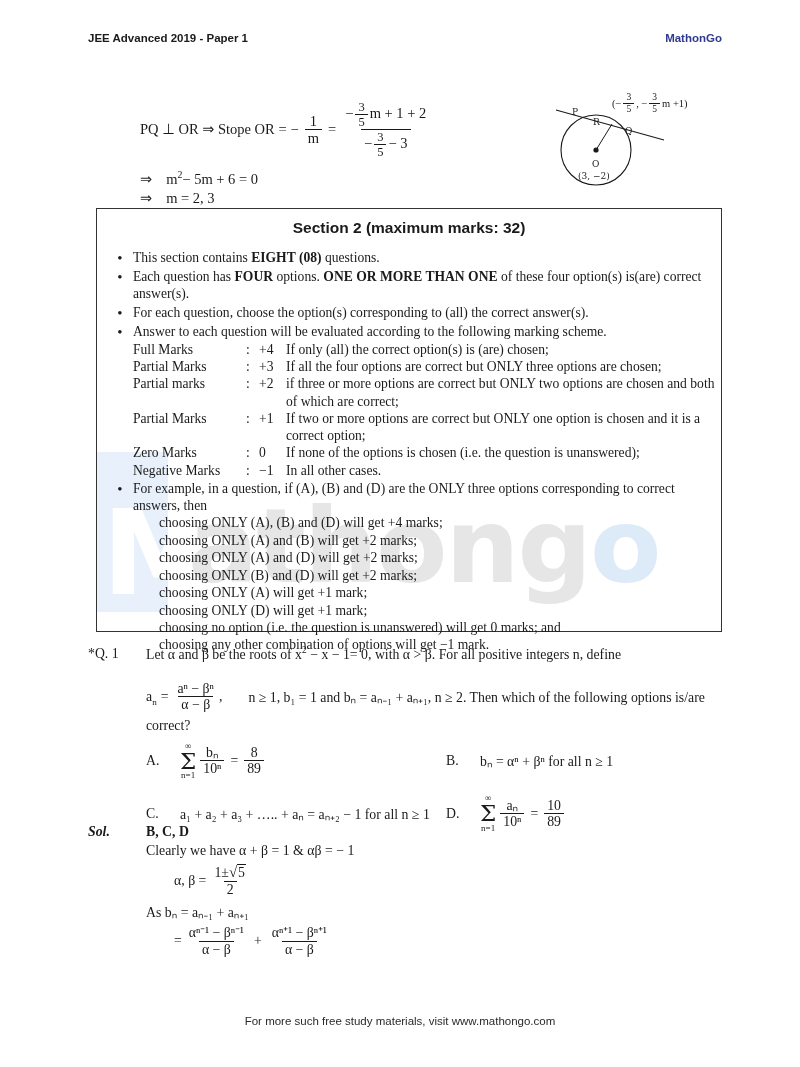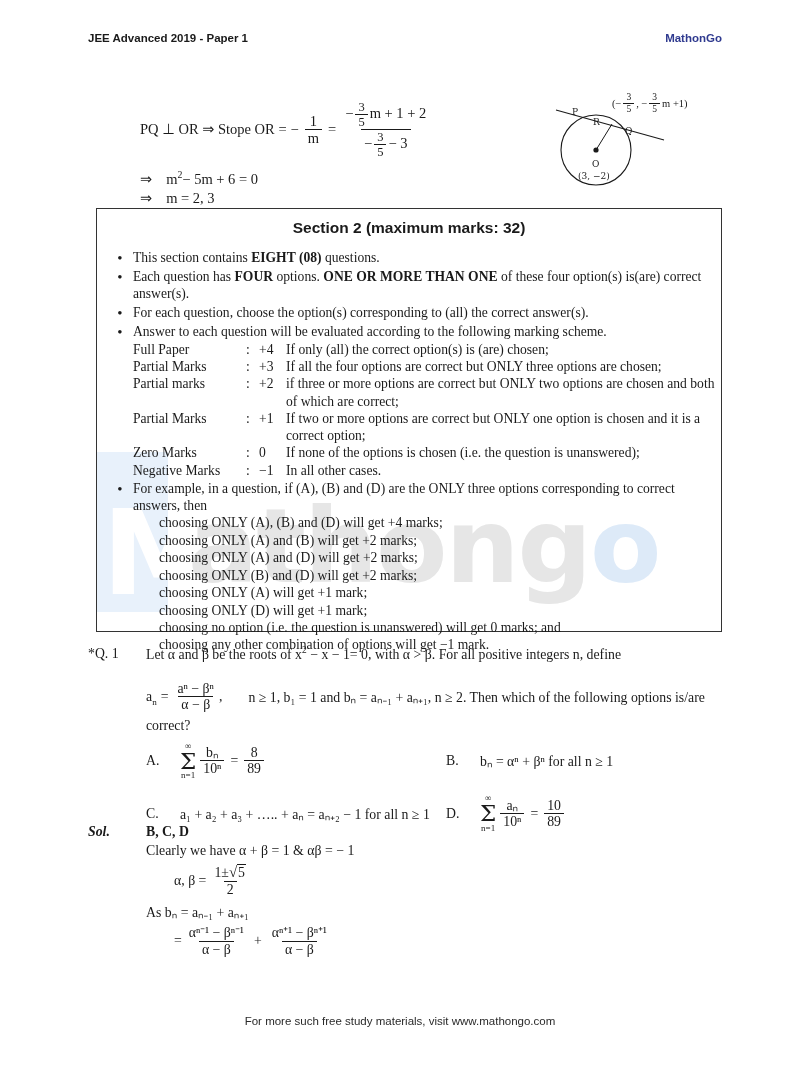--- a/index.html
+++ b/index.html
@@ -369,21 +369,21 @@
             <span class="bullet-body"><span>For each question, choose the option(s) corresponding to (all) the correct answer(s).</span></span>
           </div>
         </div>
 
       <div class="bullet-row">
         <span class="bullet-dot">•</span>
         <span class="bullet-body">
           <div>Answer to each question will be evaluated according to the following marking scheme.</div>
           <div class="scheme" id="scheme-host">
               <div class="scheme-row">
-                <span class="sc-label">Full Paper</span>
+                <span class="sc-label">Full Marks</span>
                 <span class="sc-colon">:</span>
                 <span class="sc-val">+4</span>
                 <span class="sc-desc">If only (all) the correct option(s) is (are) chosen;</span>
               </div>
               <div class="scheme-row">
                 <span class="sc-label">Partial Marks</span>
                 <span class="sc-colon">:</span>
                 <span class="sc-val">+3</span>
                 <span class="sc-desc">If all the four options are correct but ONLY three options are chosen;</span>
               </div>

